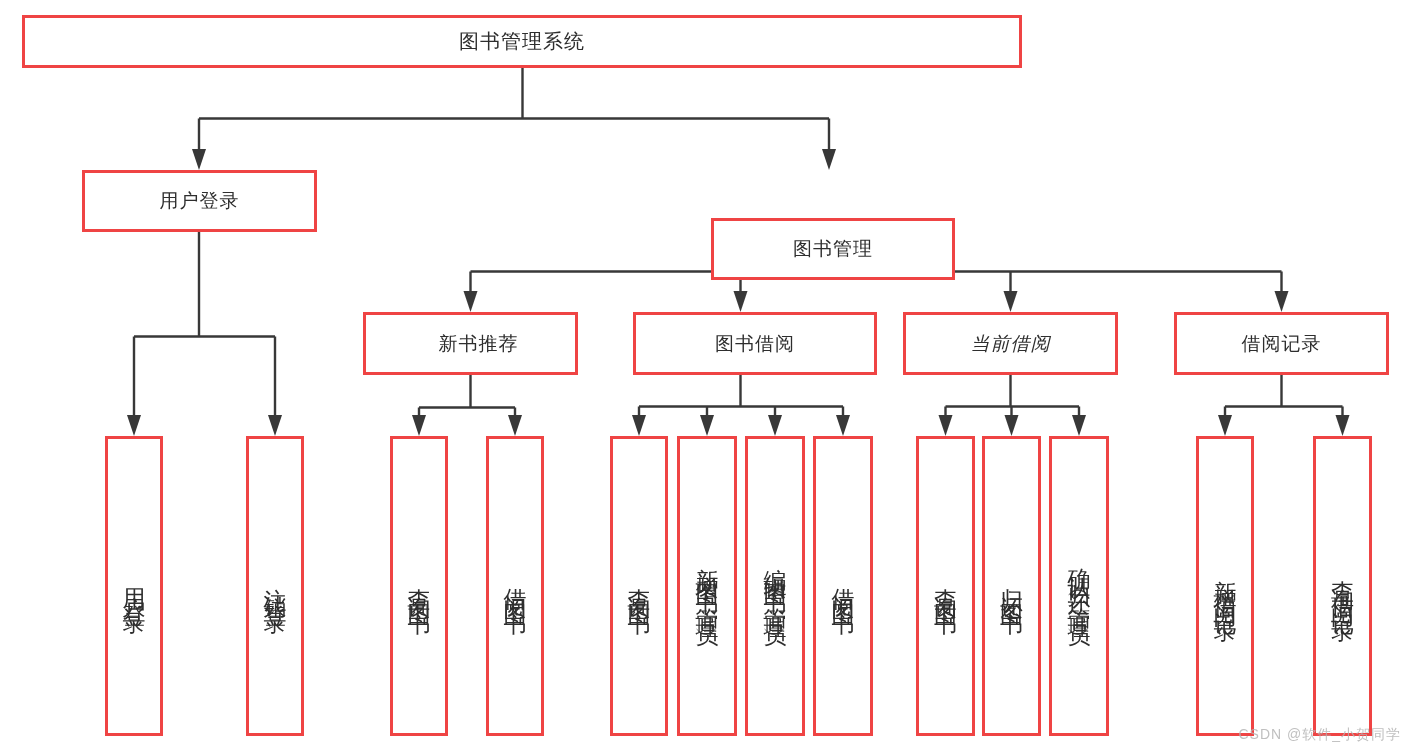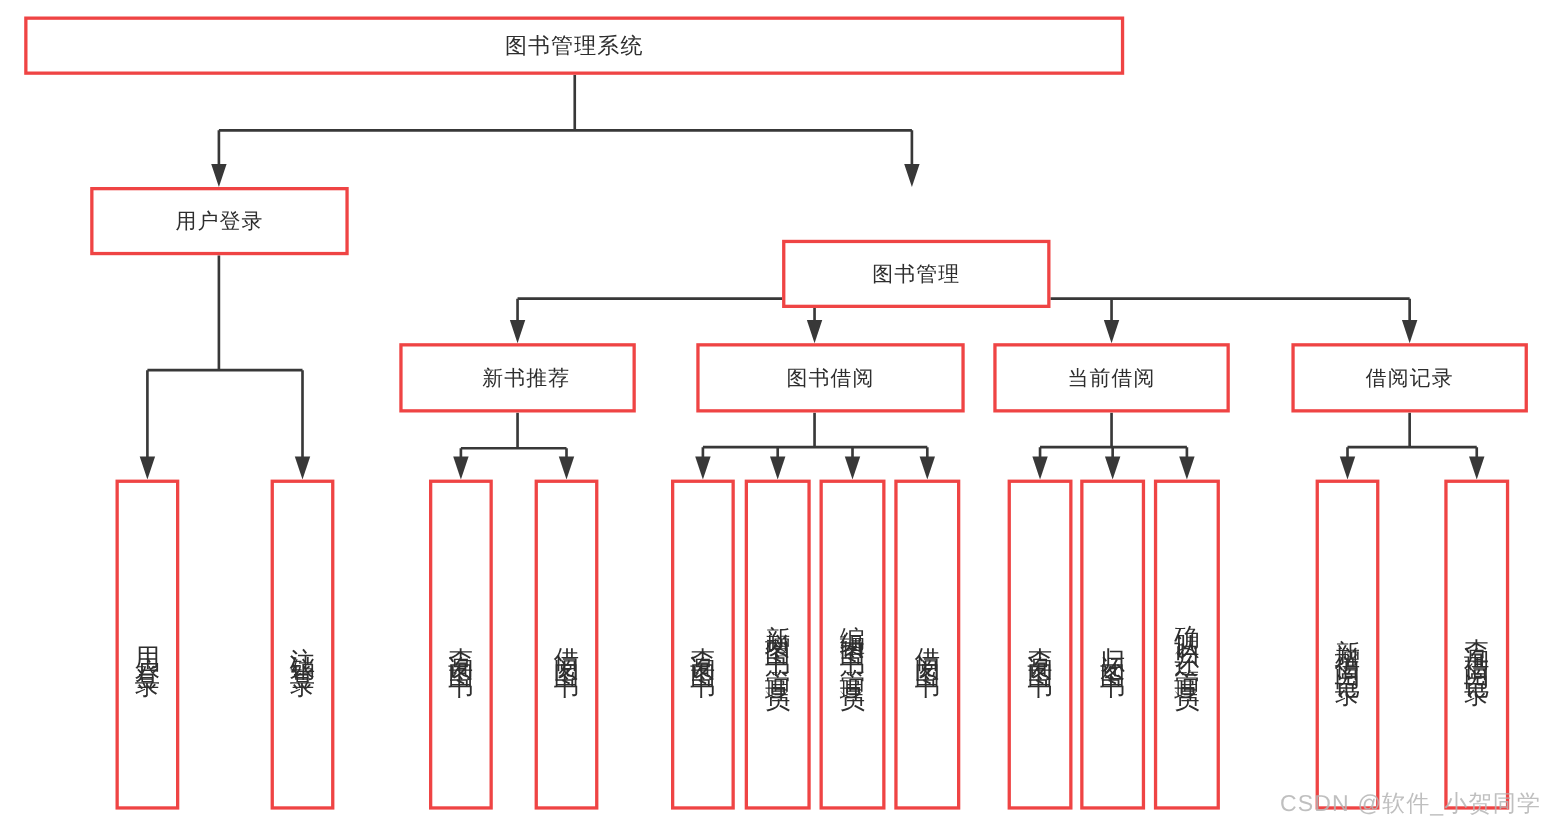--- a/index.html
+++ b/index.html
@@ -40,21 +40,21 @@
     writing-mode: vertical-rl;
     text-orientation: mixed;
     letter-spacing: 8px;
     line-height: 1.0;
     white-space: nowrap;
   }
   .watermark {
     position: absolute;
     right: 4px;
     bottom: 3px;
-    font-size: 21px;
+    font-size: 14px;
     color: #b5b5b5;
     opacity: 0.85;
     letter-spacing: 1px;
     z-index: 5;
   }
 </style>
 </head>
 <body>
 
 <div class="stage">
@@ -99,21 +99,21 @@
     </g>
   </svg>
 
   <div class="node root" style="left:22px; top:15px; width:1000px; height:53px;">图书管理系统</div>
 
   <div class="node branch" style="left:82px; top:170px; width:235px; height:62px;">用户登录</div>
   <div class="node branch" style="left:711px; top:170px; width:244px; height:62px;margin-top:48px;">图书管理</div>
 
   <div class="node branch" style="left:363px; top:312px; width:215px; height:63px;padding-left:16px;">新书推荐</div>
   <div class="node branch" style="left:633px; top:312px; width:244px; height:63px;">图书借阅</div>
-  <div class="node branch" style="left:903px; top:312px; width:215px; height:63px;">当前借阅</div>
+  <div class="node branch" style="left:903px; top:312px; width:215px; height:63px;font-style:italic;">当前借阅</div>
   <div class="node branch" style="left:1174px; top:312px; width:215px; height:63px;">借阅记录</div>
 
   <div class="node leaf" style="left:105px; top:436px; width:58px; height:300px;">
     <span class="vtext">用户登录</span>
   </div>
   <div class="node leaf" style="left:246px; top:436px; width:58px; height:300px;">
     <span class="vtext">注销登录</span>
   </div>
 
   <div class="node leaf" style="left:390px; top:436px; width:58px; height:300px;">

